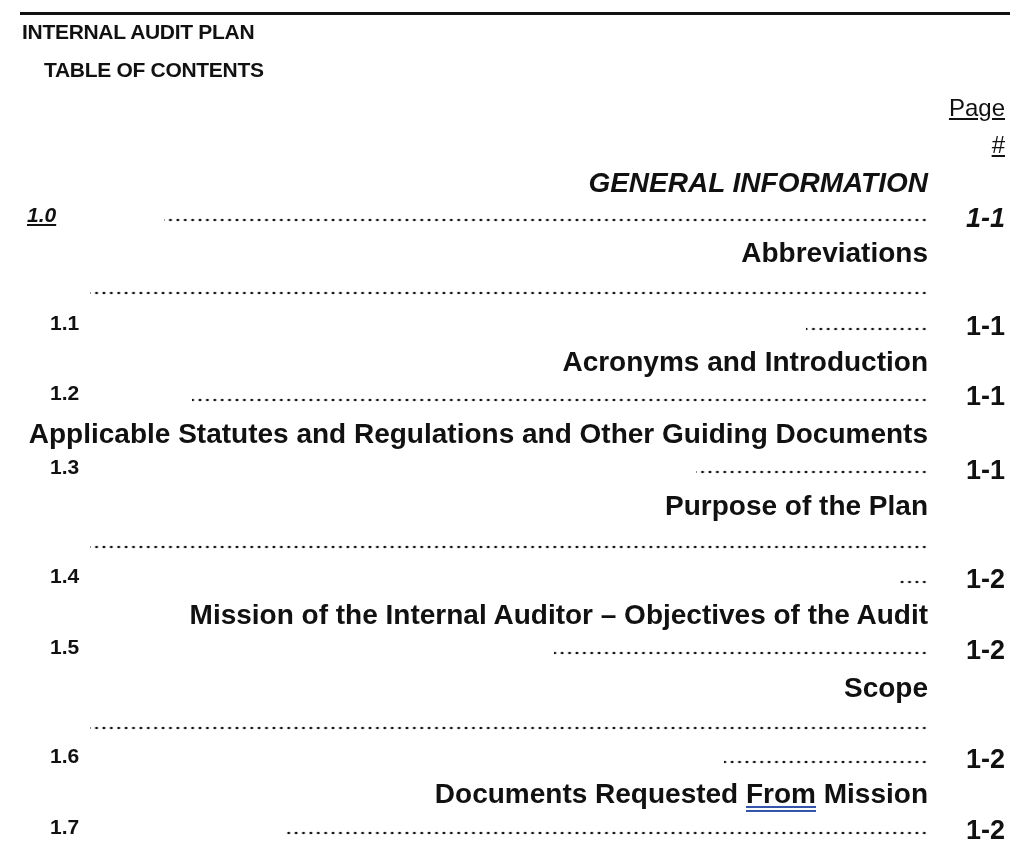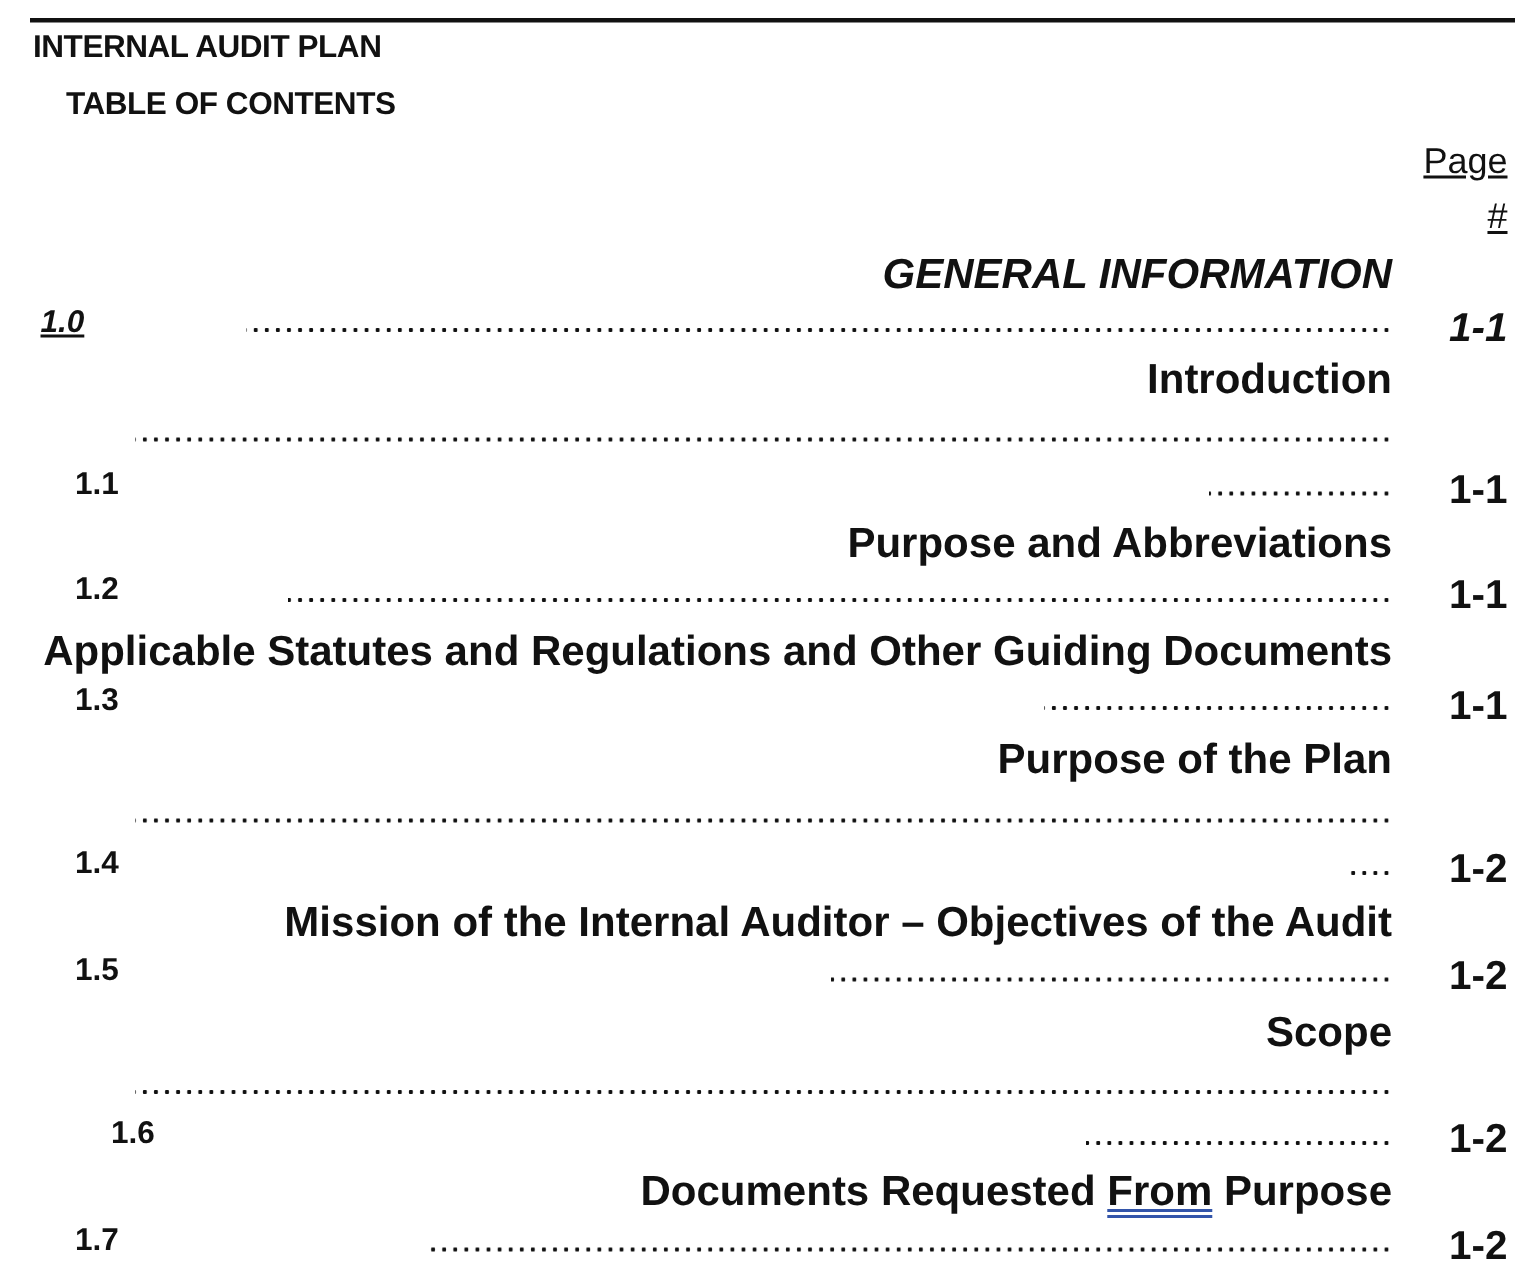--- a/index.html
+++ b/index.html
@@ -32,27 +32,27 @@
 <div class="hdr" style="top:58px;margin-left:22px;">TABLE OF CONTENTS</div>
 
 <div class="abs page-head" style="top:94px;">Page</div>
 <div class="abs page-head" style="top:131px;">#</div>
 
 <div class="abs title italic" style="top:167px;">GENERAL INFORMATION</div>
 <div class="abs num top italic" style="top:203px;">1.0</div>
 <div class="leader" style="top:218px; width:764px;"></div>
 <div class="abs pg italic" style="top:203px;">1-1</div>
 
-<div class="abs title" style="top:237px;">Introduction</div>
+<div class="abs title" style="top:237px;">Abbreviations</div>
 <div class="leader" style="top:291px; width:838px;"></div>
 <div class="abs num" style="top:311px;text-align:center;">1.1</div>
 <div class="leader" style="top:327px; width:122px;"></div>
 <div class="abs pg" style="top:311px;">1-1</div>
 
-<div class="abs title" style="top:346px;">Purpose and Abbreviations</div>
+<div class="abs title" style="top:346px;">Acronyms and Introduction</div>
 <div class="abs num" style="top:381px;">1.2</div>
 <div class="leader" style="top:398px; width:736px;"></div>
 <div class="abs pg" style="top:381px;">1-1</div>
 
 <div class="abs title" style="top:418px;">Applicable Statutes and Regulations and Other Guiding Documents</div>
 <div class="abs num" style="top:455px;">1.3</div>
 <div class="leader" style="top:470px; width:232px;"></div>
 <div class="abs pg" style="top:455px;">1-1</div>
 
 <div class="abs title" style="top:490px;">Purpose of the Plan</div>
@@ -61,22 +61,22 @@
 <div class="leader" style="top:580px; width:30px;"></div>
 <div class="abs pg" style="top:564px;">1-2</div>
 
 <div class="abs title" style="top:599px;">Mission of the Internal Auditor – Objectives of the Audit</div>
 <div class="abs num" style="top:635px;">1.5</div>
 <div class="leader" style="top:651px; width:374px;"></div>
 <div class="abs pg" style="top:635px;">1-2</div>
 
 <div class="abs title" style="top:672px;">Scope</div>
 <div class="leader" style="top:726px; width:838px;"></div>
-<div class="abs num" style="top:744px;margin-left:24px;">1.6</div>
+<div class="abs num" style="top:744px;">1.6</div>
 <div class="leader" style="top:760px; width:204px;"></div>
 <div class="abs pg" style="top:744px;">1-2</div>
 
 <div class="abs title" style="top:778px;">
-  <span>Documents Requested </span><span class="squiggle">From</span><span> Purpose</span>
+  <span>Documents Requested </span><span class="squiggle">From</span><span> Mission</span>
 </div>
 <div class="abs num" style="top:815px;">1.7</div>
 <div class="leader" style="top:831px; width:642px;"></div>
 <div class="abs pg" style="top:815px;">1-2</div>
 
 </body></html>

